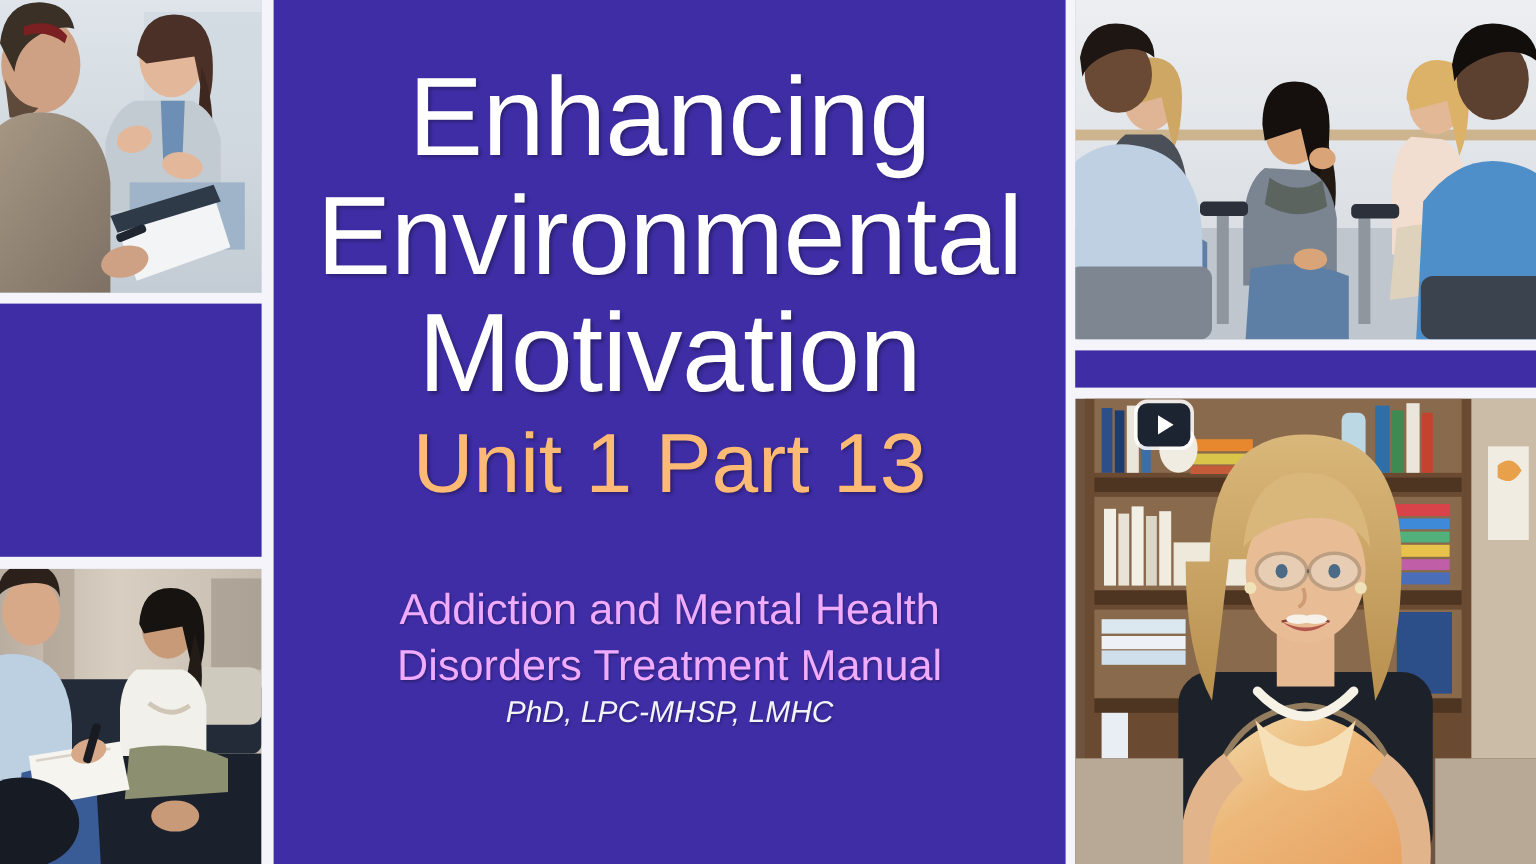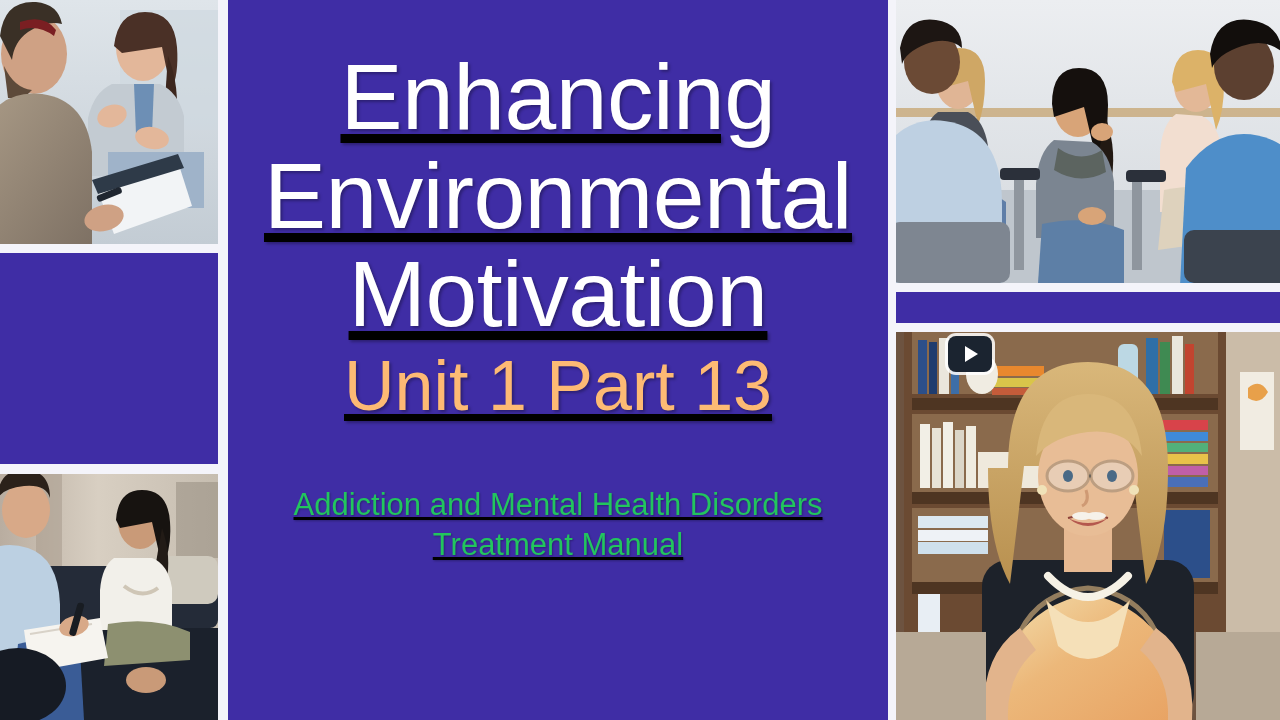--- a/index.html
+++ b/index.html
@@ -34,21 +34,20 @@
   #photo-couch-session { left: 0; top: 474px; width: 218px; height: 246px; }
 
   
   #title-panel {
     position: absolute;
     left: 228px; top: 0; width: 660px; height: 720px;
     background: #3f2da5;
     display: flex;
     flex-direction: column;
     align-items: center;
-    text-decoration: underline;
   }
   #main-title {
     margin: 0;
     padding: 48px 10px 0 10px;
     width: 100%;
     box-sizing: border-box;
     text-align: center;
     color: #ffffff;
     font-size: 93px;
     font-weight: 400;
@@ -67,22 +66,22 @@
     font-weight: 400;
     line-height: 1.1;
     text-shadow: 2px 2px 3px rgba(0,0,0,0.30);
   }
   #manual-subtitle {
     margin: 0;
     padding: 60px 36px 0 36px;
     width: 100%;
     box-sizing: border-box;
     text-align: center;
-    color: #22c55e;
-    font-size: 31px;
+    color: #f0abfc;
+    font-size: 36px;
     font-weight: 400;
     line-height: 1.30;
     text-shadow: 1px 1px 2px rgba(0,0,0,0.28);
   }
   #presenter-name {
     margin: 0;
     padding: 26px 10px 0 10px;
     width: 100%;
     box-sizing: border-box;
     text-align: center;
@@ -215,20 +214,21 @@
       <ellipse cx="74" cy="152" rx="15" ry="10" fill="#d8a988" transform="rotate(-16 74 152)"></ellipse>
       <rect x="78" y="128" width="7" height="34" rx="3" fill="#181c22" transform="rotate(16 78 128)"></rect>
       <ellipse cx="18" cy="212" rx="48" ry="38" fill="#161b24"></ellipse>
     </svg>
   </div>
 
   <div id="title-panel">
     <h1 id="main-title">Enhancing Environmental Motivation</h1>
     <h2 id="unit-line">Unit 1 Part 13</h2>
     <p id="manual-subtitle">Addiction and Mental Health Disorders Treatment Manual</p>
+    <p id="presenter-credentials">PhD, LPC-MHSP, LMHC</p>
   </div>
 
   <div class="photo" id="photo-group-therapy">
     <svg class="ph-layer" viewBox="0 0 384 283" preserveAspectRatio="xMidYMid slice">
       <defs>
         <linearGradient id="gtWall" x1="0" y1="0" x2="0" y2="1">
           <stop offset="0%" stop-color="#eceef1"></stop>
           <stop offset="100%" stop-color="#d3d8dd"></stop>
         </linearGradient>
       </defs>

